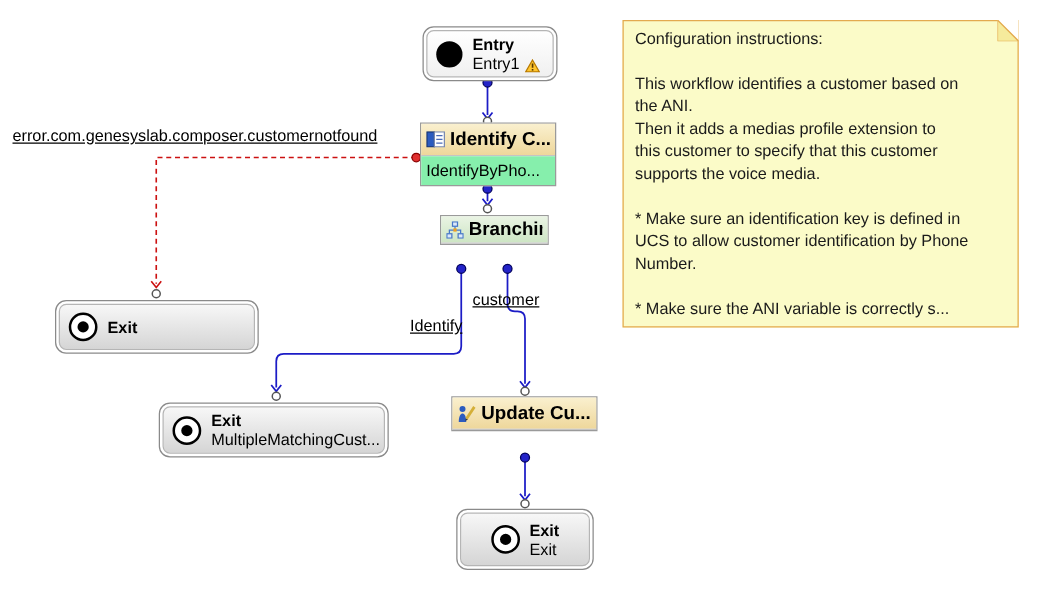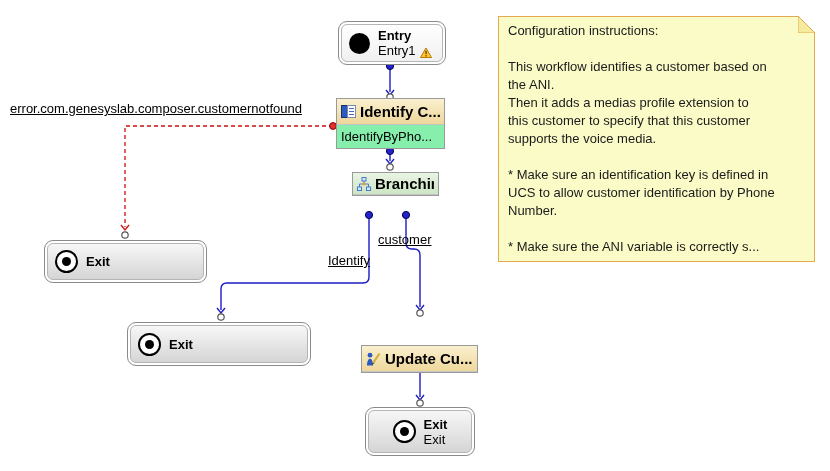--- a/index.html
+++ b/index.html
@@ -148,25 +148,28 @@
     </div>
   </div>
 
   <div class="rnode" style="left:127px;top:322px;width:184px;height:44px;">
     <div class="inner exit-bg">
       <span class="exit-ring">
           <span class="dot"></span>
         </span>
       <div>
         <div class="node-title">Exit</div>
-      </div>
-    </div>
-  </div>
-
-  <div class="activity" style="left:361px;top:317px;width:117px;margin-top:28px;">
+        <div class="node-sub">
+            <span>MultipleMatchingCust...</span>
+          </div>
+      </div>
+    </div>
+  </div>
+
+  <div class="activity" style="left:361px;top:317px;width:117px;">
     <div class="act-header tan">
       <svg class="act-icon" width="15" height="14">
         <circle cx="4" cy="3.2" r="2.4" fill="#2b5bbf"></circle>
         <path d="M1,13.5 C1,8.5 2.8,6.8 4,6.8 C5.2,6.8 7,8.5 7,13.5 Z" fill="#2b5bbf"></path>
         <line x1="13.5" y1="1.5" x2="7.2" y2="11" stroke="#d4af37" stroke-width="2.2"></line>
         <polygon points="6.2,12.8 6.6,10.7 8.4,11.6" fill="#3a3a3a"></polygon>
       </svg>
       <span class="act-title">Update Cu...</span>
     </div>
   </div>

